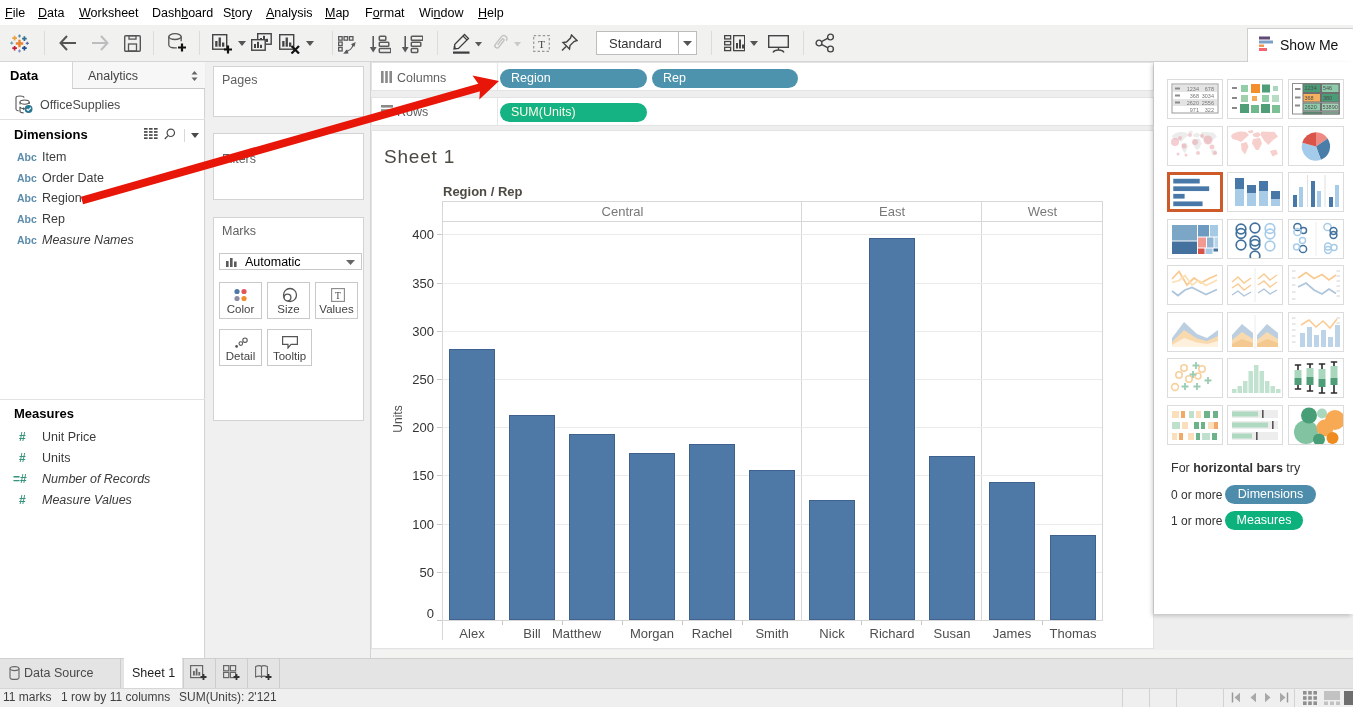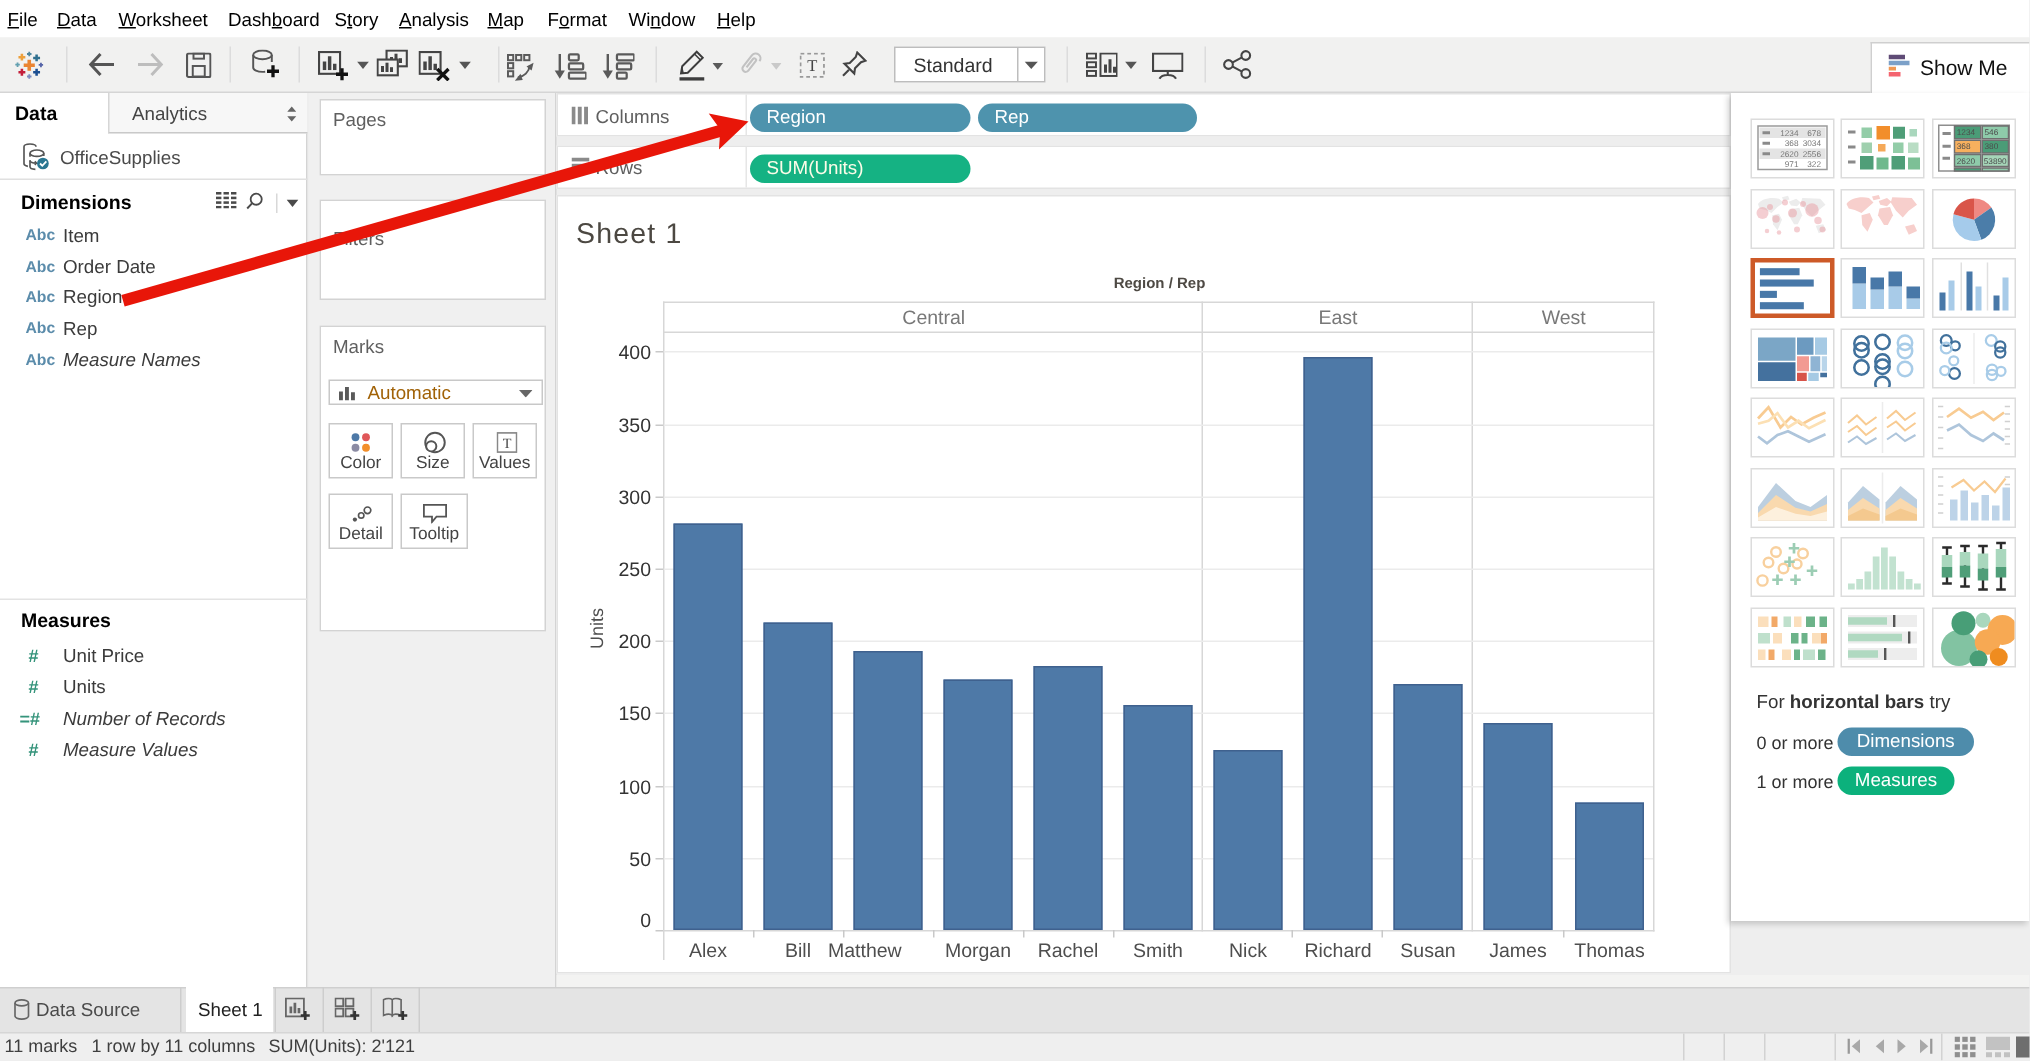--- a/index.html
+++ b/index.html
@@ -272,21 +272,21 @@
   </div>
 
 <div class="abs" style="left:219px;top:253px;width:143px;height:17px;background:#fff;border:1px solid #c8c8c8;">
   <svg class="abs" style="left:6px;top:3.5px;" width="11" height="9" viewBox="0 0 11 9">
       <g fill="#5a5a5a">
         <rect x="0" y="3" width="2.6" height="6"></rect>
         <rect x="4" y="0" width="2.6" height="9"></rect>
         <rect x="8" y="3.5" width="2.6" height="5.5"></rect>
       </g>
     </svg>
-  <div class="abs" style="left:25px;top:1px;color:#a16207;">Automatic</div>
+  <div class="abs" style="left:25px;top:1px;color:#000000;">Automatic</div>
   <svg class="abs" style="left:126px;top:6px;" width="9" height="5" viewBox="0 0 9 5">
       <path d="M0 0 h9 l-4.5 5 Z" fill="#666"></path>
     </svg>
 </div>
 <div class="abs" style="left:219px;top:282px;width:43px;height:37px;background:#fff;border:1px solid #c9c9c9;">
   <svg class="abs" style="left:13px;top:5px;" width="15" height="14" viewBox="0 0 15 14">
       <circle cx="4" cy="3.5" r="2.6" fill="#4e79a7"></circle>
       <circle cx="11" cy="3.5" r="2.6" fill="#e05759"></circle>
       <circle cx="4" cy="10.5" r="2.6" fill="#8b8ba3"></circle>
       <circle cx="11" cy="10.5" r="2.6" fill="#f28e2b"></circle>
@@ -341,21 +341,21 @@
       <rect x="0" y="8.4" width="12" height="2.6"></rect>
     </g>
   </svg>
 <div class="abs" style="left:397px;top:105px;color:#5f5f5f;">Rows</div>
 <div class="abs" style="left:500px;top:69px;width:147px;height:19px;border-radius:9.5px;background:#4e93ad;color:#fff;padding:2px 0 0 11px;">Region</div>
 <div class="abs" style="left:652px;top:69px;width:146px;height:19px;border-radius:9.5px;background:#4e93ad;color:#fff;padding:2px 0 0 11px;">Rep</div>
 <div class="abs" style="left:500px;top:103px;width:147px;height:19px;border-radius:9.5px;background:#15b283;color:#fcfce8;padding:2px 0 0 11px;">SUM(Units)</div>
 
 <div class="abs" style="left:371px;top:130px;width:783px;height:519px;background:#fff;border:1px solid #e3e3e3;"></div>
 <div class="abs" style="left:384px;top:146px;font-size:19px;letter-spacing:0.8px;color:#4c4842;">Sheet 1</div>
-<div class="abs" style="left:443px;top:184px;width:660px;text-align:center;font-size:10px;font-weight:bold;color:#4e4a44;">Region / Rep</div>
+<div class="abs" style="left:443px;top:184px;width:660px;text-align:left;font-size:13px;font-weight:bold;color:#4e4a44;">Region / Rep</div>
 
 <div class="abs" style="left:443px;top:204px;width:359px;text-align:center;font-size:13px;color:#787878;">Central</div>
 <div class="abs" style="left:802px;top:204px;width:180px;text-align:center;font-size:13px;color:#787878;">East</div>
 <div class="abs" style="left:982px;top:204px;width:121px;text-align:center;font-size:13px;color:#787878;">West</div>
 
 <div class="abs" style="left:442px;top:201px;width:661px;height:1px;background:#d7d7d7;"></div>
 <div class="abs" style="left:442px;top:221px;width:661px;height:1px;background:#d7d7d7;"></div>
 <div class="abs" style="left:442px;top:620px;width:661px;height:1px;background:#d7d7d7;"></div>
 <div class="abs" style="left:442px;top:201px;width:1px;height:439px;background:#d7d7d7;"></div>
 <div class="abs" style="left:1102px;top:201px;width:1px;height:420px;background:#d7d7d7;"></div>

